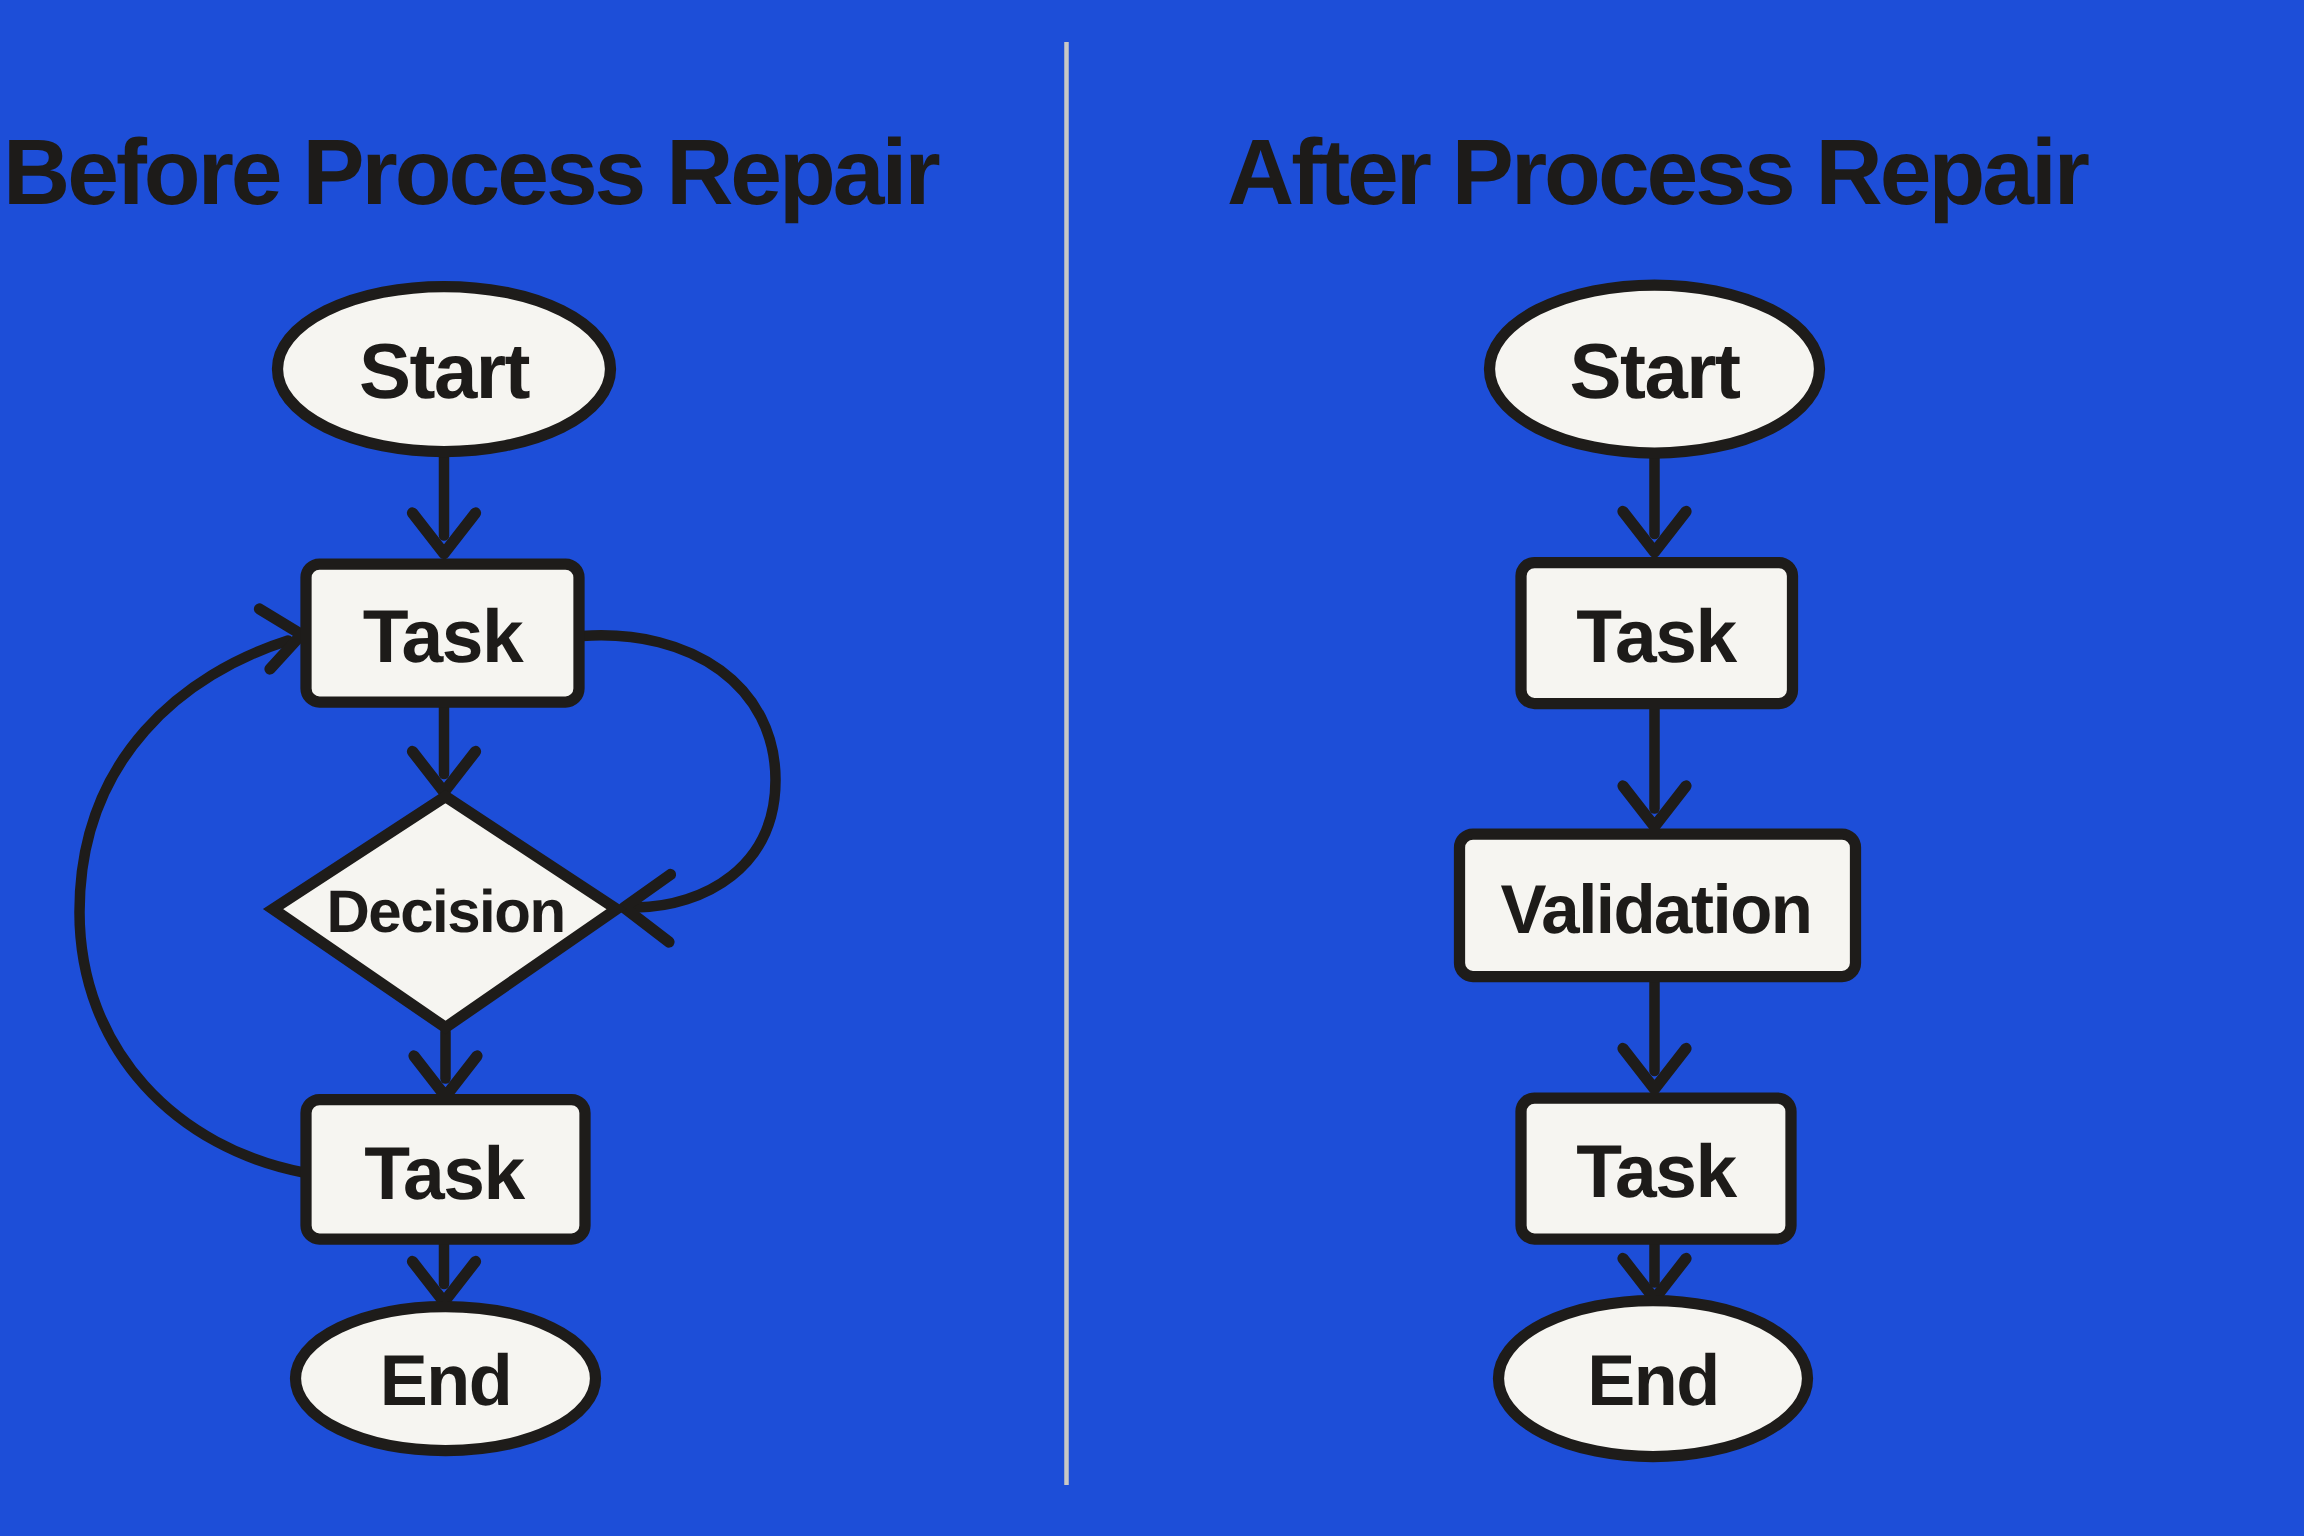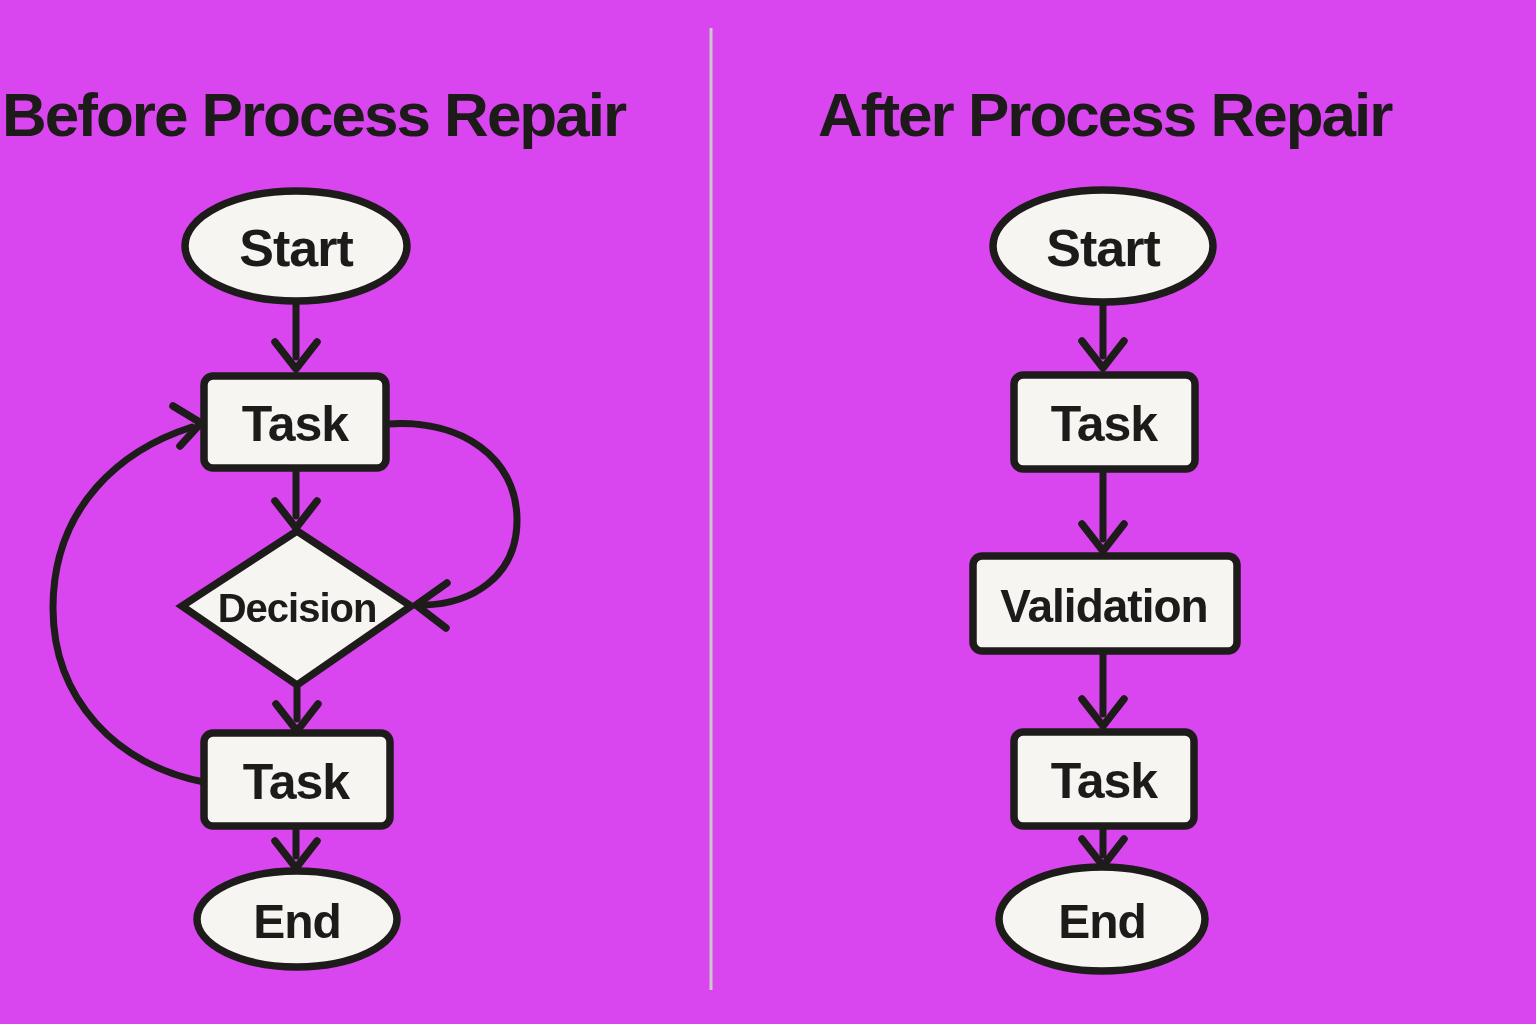--- a/index.html
+++ b/index.html
@@ -4,21 +4,21 @@
 <style>
   html, body {
     margin: 0;
     padding: 0;
     background: #f4f2ef;
   }
   .stage {
     position: relative;
     width: 1536px;
     height: 1024px;
-    background: #d946ef;
+    background: #1d4ed8;
     overflow: hidden;
     font-family: "Liberation Sans", sans-serif;
   }
   svg { display: block; }
 
   .title-text {
     font-family: "Liberation Sans", sans-serif;
     font-weight: 700;
     font-size: 62px;
     letter-spacing: -2px;

